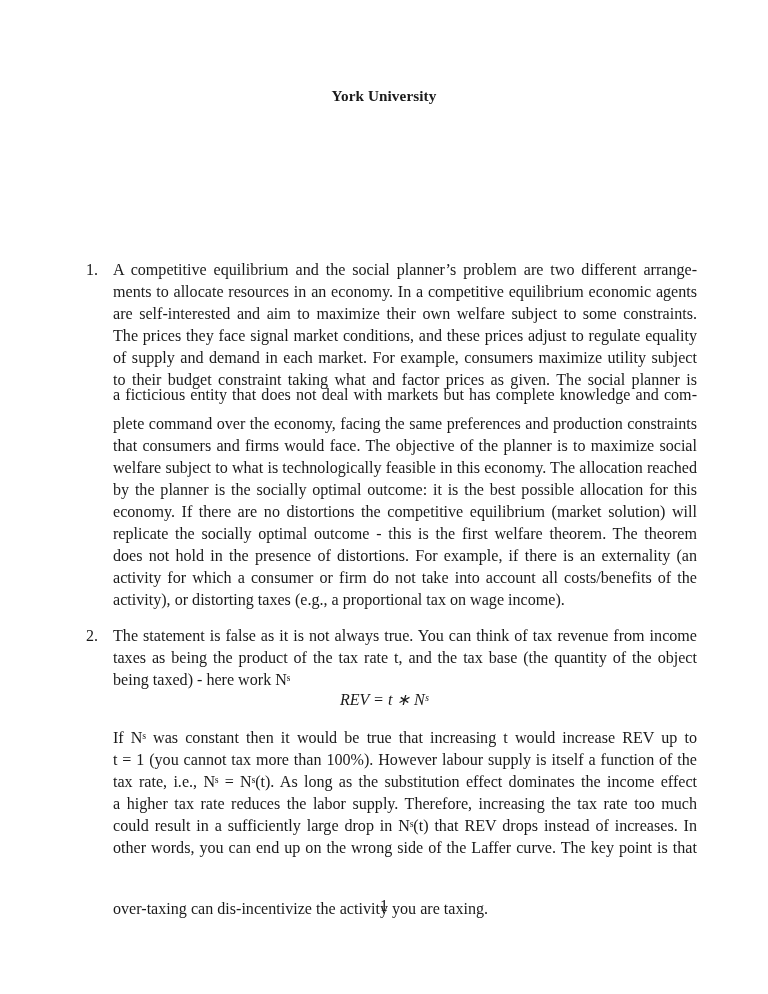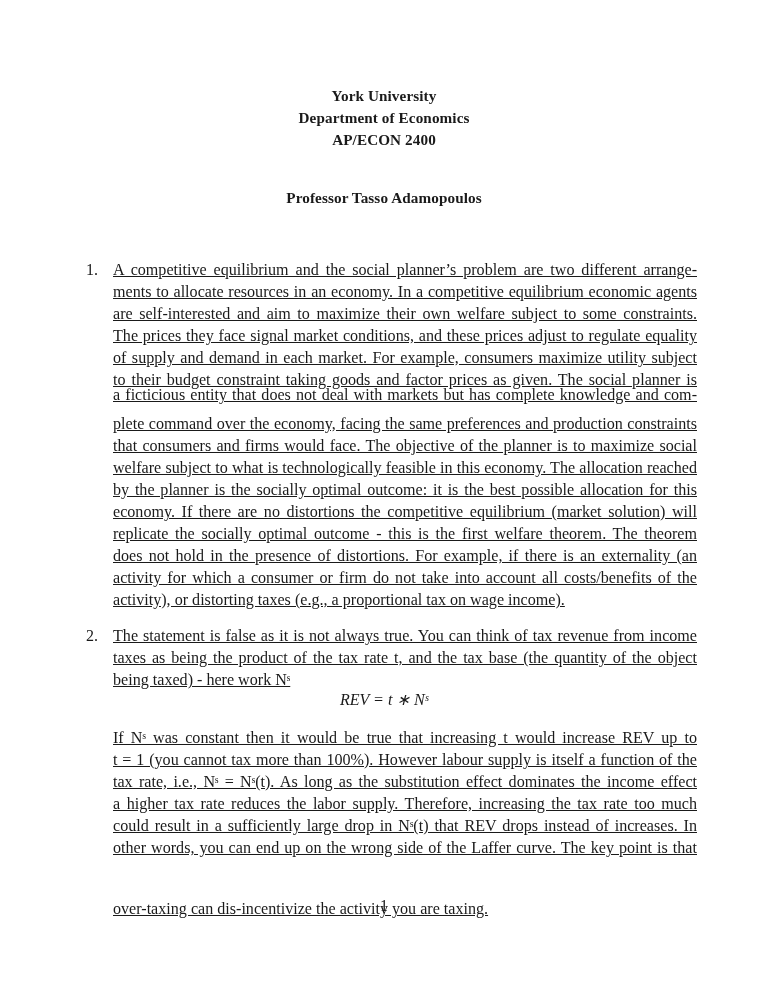--- a/index.html
+++ b/index.html
@@ -7,58 +7,55 @@
          font-family: "DejaVu Serif", "Liberation Serif", serif; color: #1a1a1a; }
   .page { position: absolute; left: 0; top: 0; width: 768px; height: 994px; }
   .tline { position: absolute; left: 0; width: 768px; text-align: center;
            font-family: "Liberation Serif", "DejaVu Serif", serif; font-weight: bold;
            font-size: 15.2px; letter-spacing: 0.1px; }
   .item-num { position: absolute; left: 86px; font-family: "Liberation Serif", serif;
               font-size: 16px; }
   .line { position: absolute; left: 113px; width: 584px; height: 22px;
           font-family: "Liberation Serif", "DejaVu Serif", serif; font-size: 16.1px;
           line-height: 22px; text-align: justify; text-align-last: justify;
-          white-space: nowrap; overflow: visible; text-decoration: underline; }
+          white-space: nowrap; overflow: visible; }
   .line.last { text-align-last: left; }
   .line span.j { display: block; width: 100%; white-space: normal; text-align: justify; text-align-last: justify; }
   .line.last span.j { text-align-last: left; }
   .eq { position: absolute; left: 0; width: 768px; text-align: center;
         font-family: "Liberation Serif", serif; font-size: 16.1px; font-style: italic; }
   .page-number { position: absolute; left: 0; width: 768px; text-align: center; top: 897px;
                  font-family: "Liberation Serif", serif; font-size: 16px; }
 </style>
 </head>
 <body>
 
 <div class="page">
 
   <div class="tline" style="top:87px">York University</div>
-  <div class="tline" style="top:109px">Department of Economics</div>
-  <div class="tline" style="top:131px">AP/ECON 2400</div>
-  <div class="tline" style="top:189px">Professor Tasso Adamopoulos</div>
 
   <div class="item-num" style="top:261px">1.</div>
   <div>
     <div class="line" style="top:259px">
         <span class="j">A competitive equilibrium and the social planner’s problem are two different arrange-</span>
       </div>
     <div class="line" style="top:281px">
         <span class="j">ments to allocate resources in an economy. In a competitive equilibrium economic agents</span>
       </div>
     <div class="line" style="top:303px">
         <span class="j">are self-interested and aim to maximize their own welfare subject to some constraints.</span>
       </div>
     <div class="line" style="top:325px">
         <span class="j">The prices they face signal market conditions, and these prices adjust to regulate equality</span>
       </div>
     <div class="line" style="top:347px">
         <span class="j">of supply and demand in each market. For example, consumers maximize utility subject</span>
       </div>
     <div class="line" style="top:369px">
-        <span class="j">to their budget constraint taking goods and factor prices as given. The social planner is</span>
+        <span class="j">to their budget constraint taking what and factor prices as given. The social planner is</span>
       </div>
     <div class="line" style="top:384px">
         <span class="j">a ficticious entity that does not deal with markets but has complete knowledge and com-</span>
       </div>
     <div class="line" style="top:413px">
         <span class="j">plete command over the economy, facing the same preferences and production constraints</span>
       </div>
     <div class="line" style="top:435px">
         <span class="j">that consumers and firms would face. The objective of the planner is to maximize social</span>
       </div>

